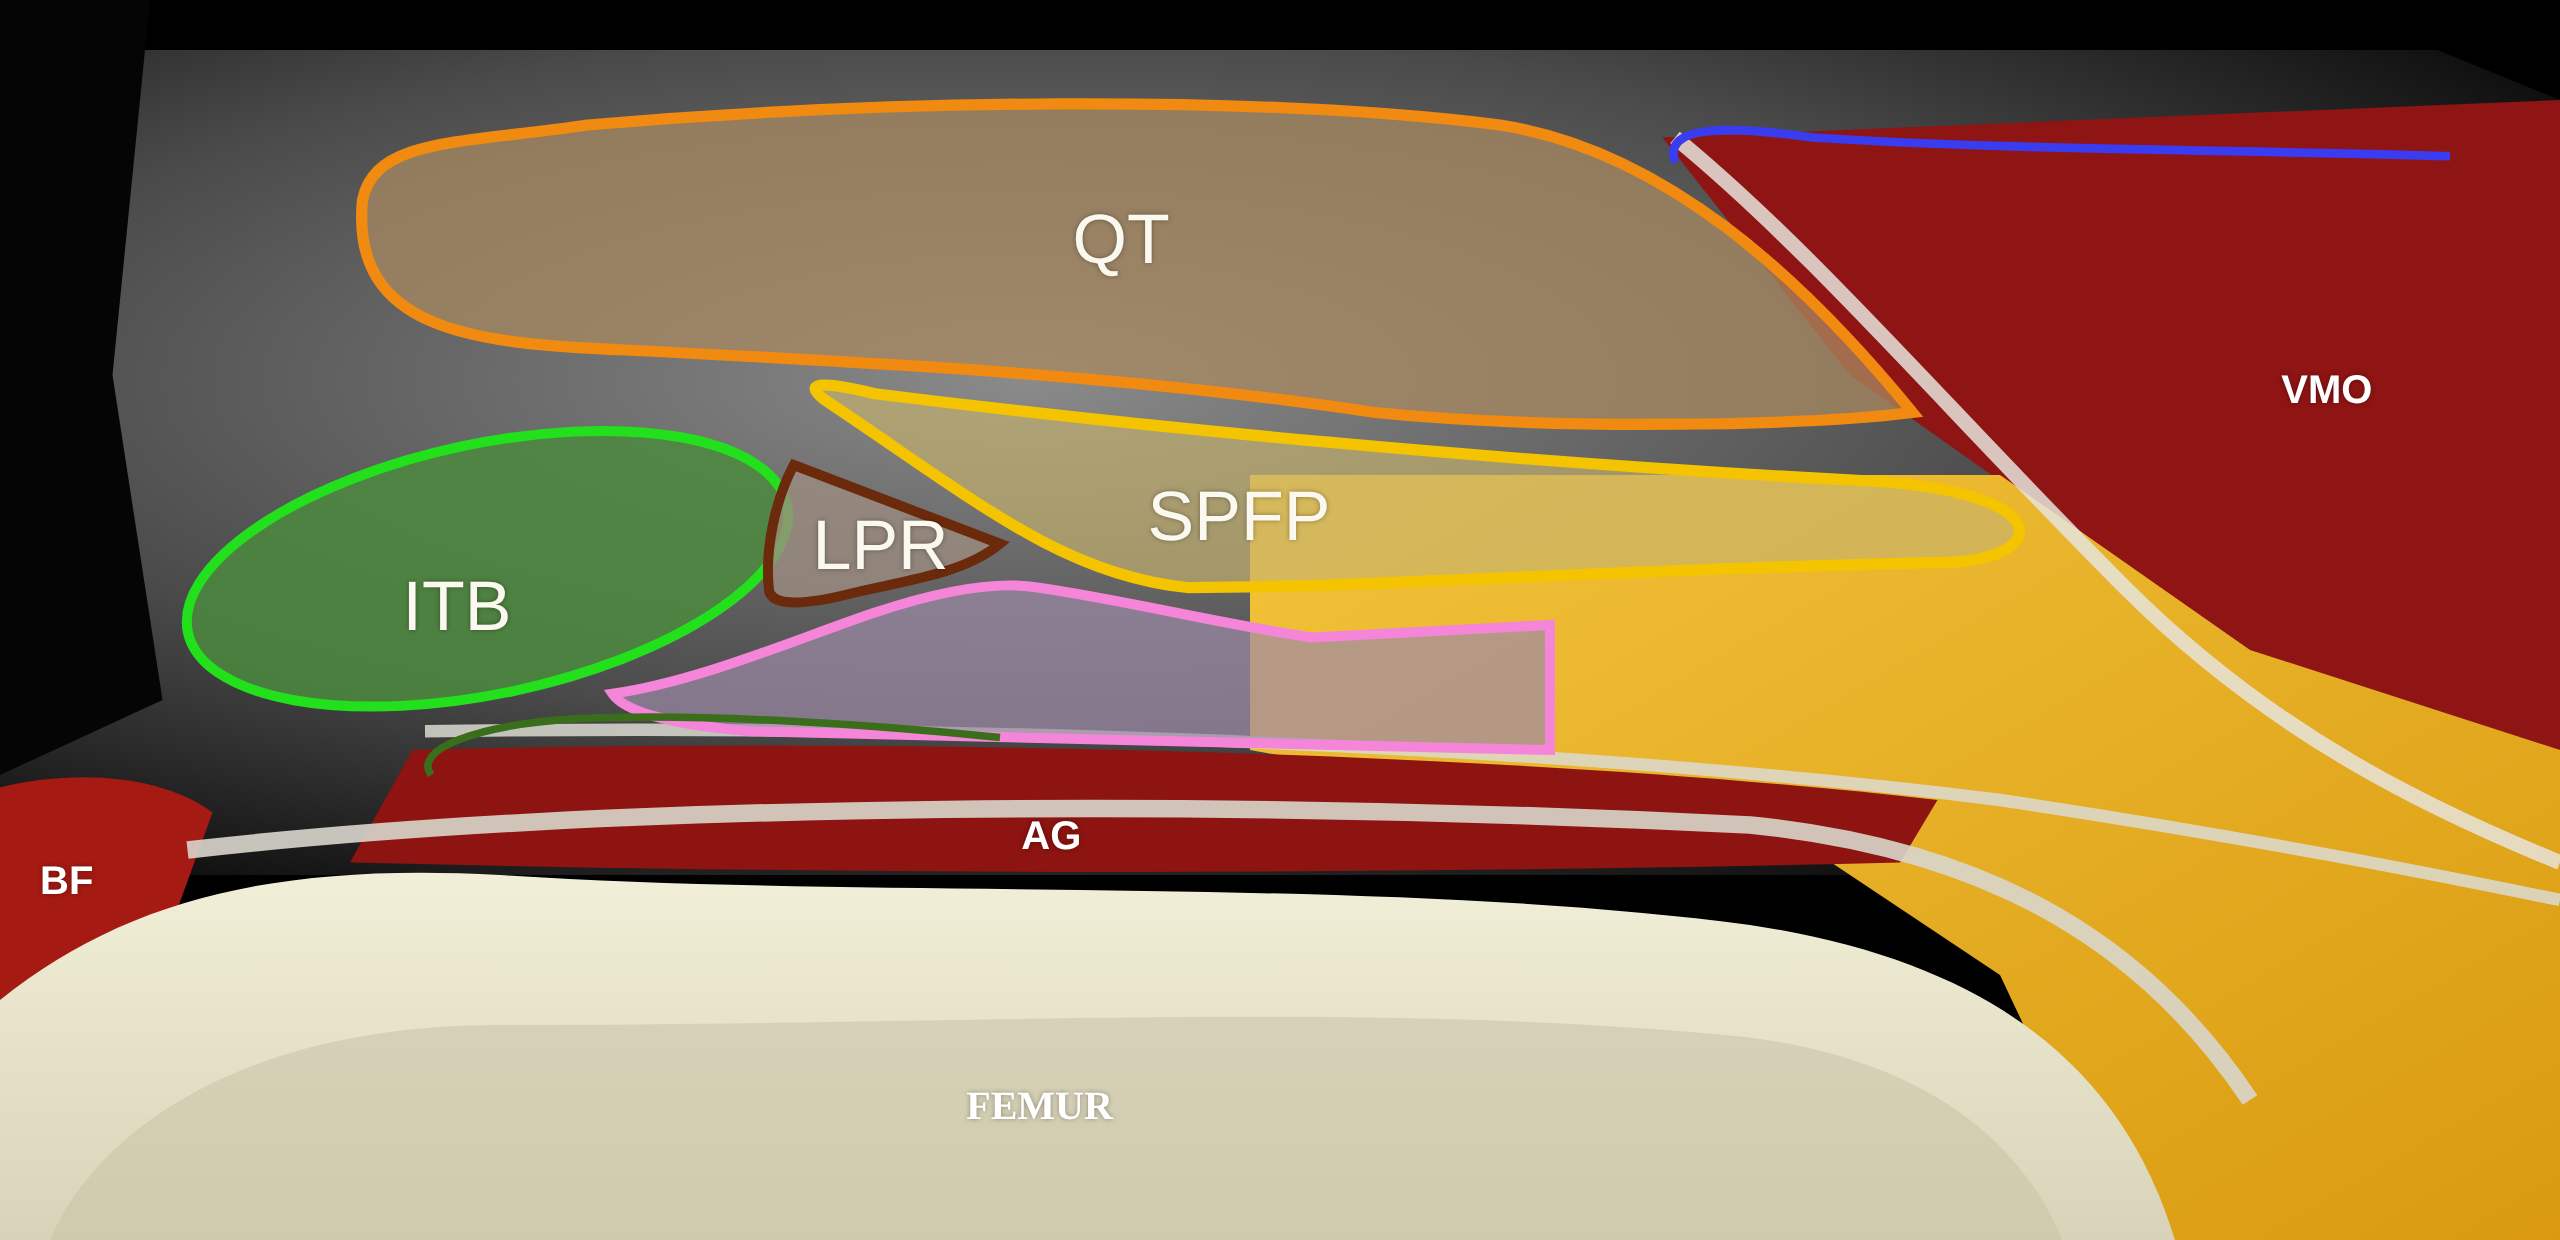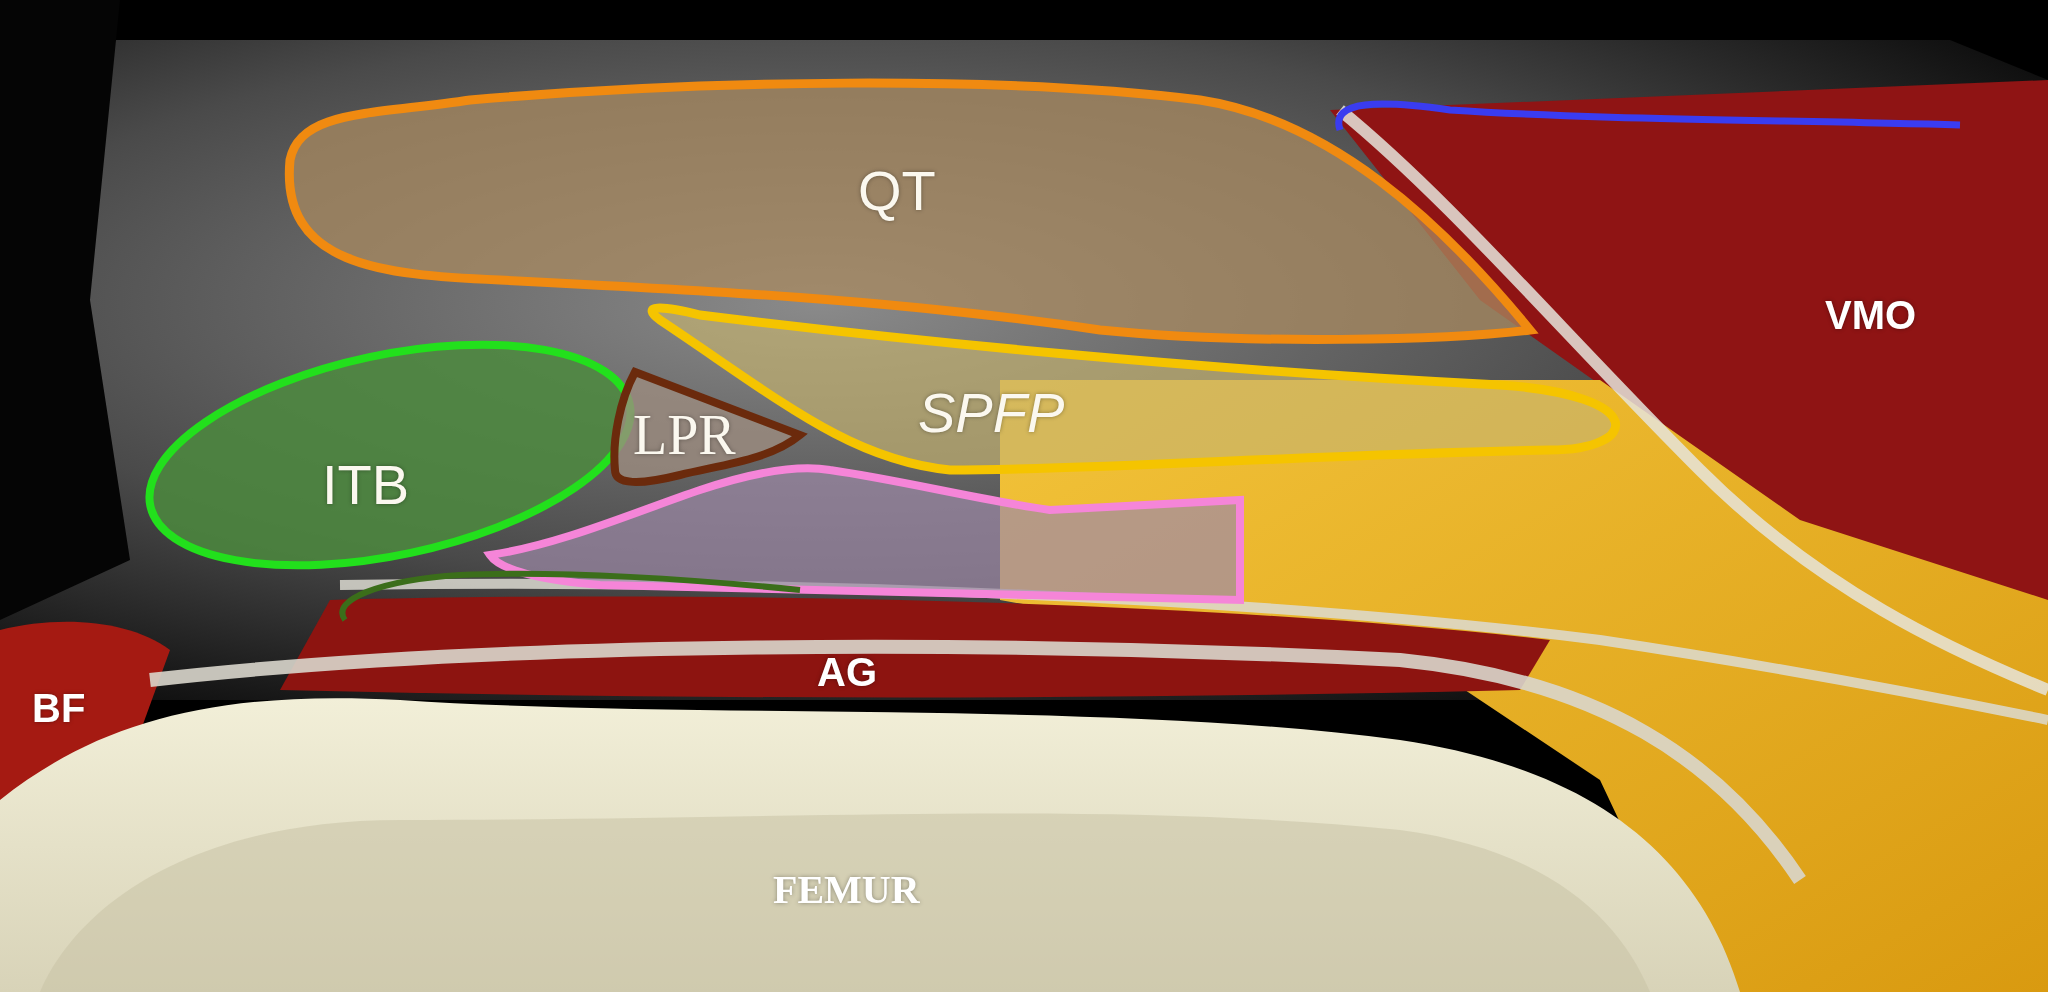--- a/index.html
+++ b/index.html
@@ -1,21 +1,21 @@
 <!DOCTYPE html>
 <html><head>
 <meta charset="utf-8">
 <style>
   html, body { margin: 0; padding: 0; background: #000; }
   body { width: 2048px; height: 992px; overflow: hidden; position: relative; font-family: "Liberation Sans", sans-serif; }
   #stage { position: absolute; left: 0; top: 0; width: 2048px; height: 992px; }
   svg { display: block; }
   .label { position: absolute; color: #fff; font-weight: bold; font-family: "Liberation Sans", sans-serif; text-shadow: 0 0 4px rgba(0,0,0,0.35); white-space: nowrap; }
   .label.large { font-size: 56px; font-weight: normal; color: #fbf8ef; }
-  .label.small { font-size: 40px; }
+  .label.small { font-size: 32px; }
   .logo { position: absolute; left: 1548px; top: 862px; font-size: 104px; font-weight: bold; color: #0a5cf5; letter-spacing: -2px; font-family: "Liberation Sans", sans-serif; }
   .logo sup { font-size: 30px; vertical-align: top; position: relative; top: 10px; margin-left: 2px; }
 </style>
 </head>
 <body>
 
 <div id="stage">
   <svg width="2048" height="992" viewBox="0 0 2048 992">
     <defs>
       <radialGradient id="us" cx="40%" cy="40%" r="70%">
@@ -63,21 +63,21 @@
     <path d="M635,372 L800,435 C770,460 720,465 680,475 C640,485 615,485 615,470 C612,440 620,400 635,372 Z" fill="#9c8c80" fill-opacity="0.8" stroke="#6b2a0c" stroke-width="8"></path>
 
     <path d="M490,555 C560,545 640,510 700,490 C760,470 800,465 830,470 C900,480 980,500 1050,510 L1240,500 L1240,600 C1000,595 800,590 600,585 C540,580 500,570 490,555 Z" fill="#9e8aa8" fill-opacity="0.7" stroke="#f585d8" stroke-width="8"></path>
 
     <path d="M345,620 C330,600 380,580 460,575 C560,570 700,580 800,590" fill="none" stroke="#3b6e1a" stroke-width="6"></path>
 
     <path d="M1340,130 C1330,100 1380,100 1450,110 C1600,120 1800,120 1960,125" fill="none" stroke="#3a3cf0" stroke-width="7"></path>
   </svg>
 
   <div class="label large" style="left:858px; top:158px;">QT</div>
-  <div class="label large" style="left:918px; top:380px;font-style:italic;">SPFP</div>
+  <div class="label large" style="left:918px; top:380px;">SPFP</div>
   <div class="label large" style="left:322px; top:452px;">ITB</div>
-  <div class="label large" style="left:633px; top:403px;font-family:Liberation Serif, serif;">LPR</div>
+  <div class="label large" style="left:650px; top:403px;">LPR</div>
   <div class="label small" style="left:789px; top:650px;margin-left:28px;">AG</div>
   <div class="label small" style="left:1825px; top:293px;">VMO</div>
   <div class="label small" style="left:32px; top:686px;text-align:right;">BF</div>
   <div class="label small" style="left:773px; top:866px;font-family:Liberation Serif, serif;">FEMUR</div>
 
 </div>
 
 </body></html>

